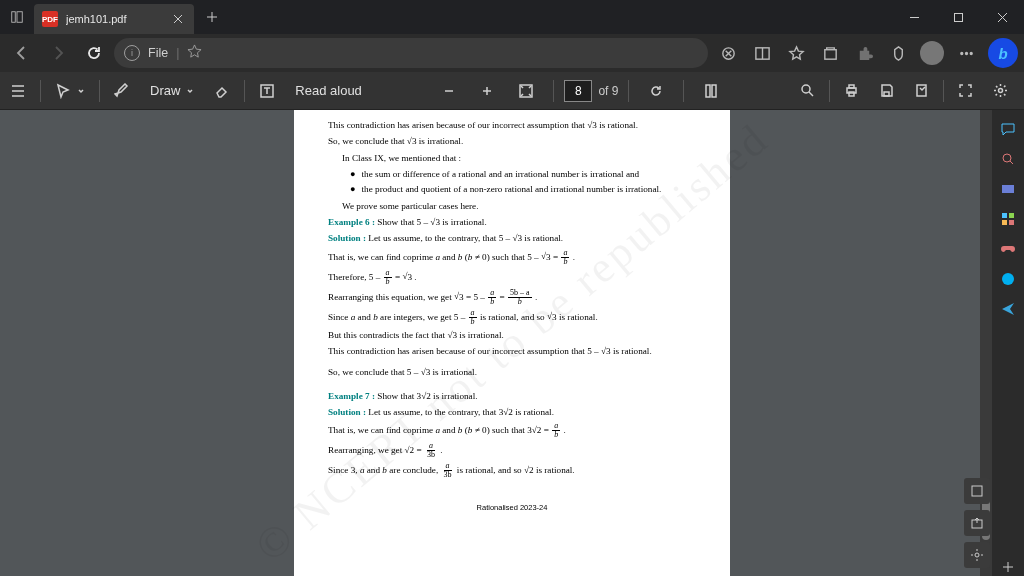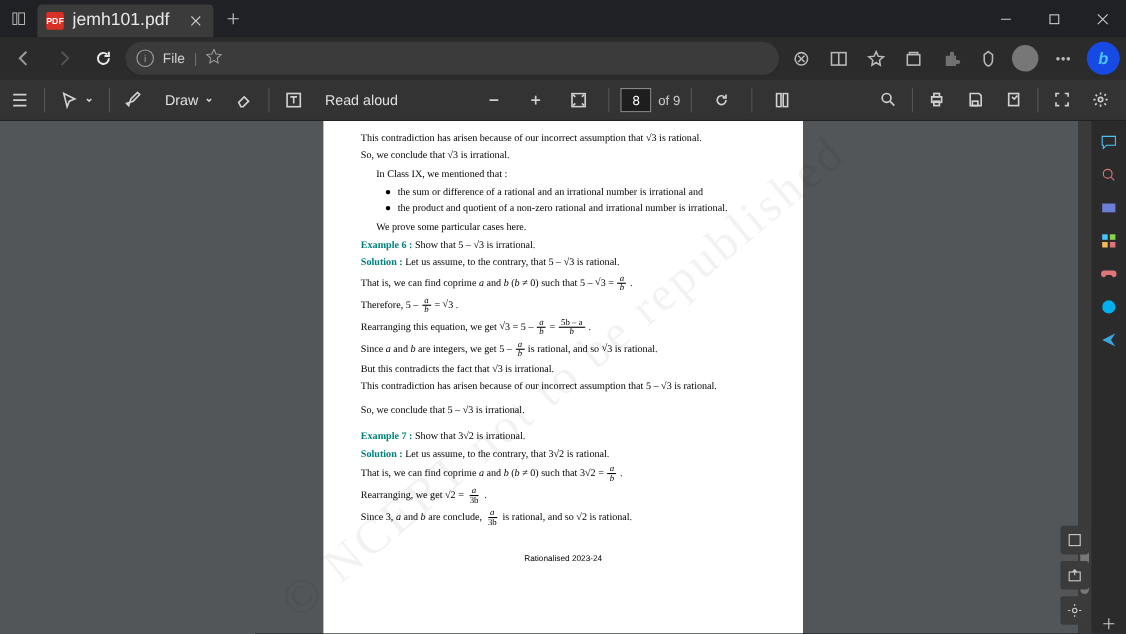--- a/index.html
+++ b/index.html
@@ -2,21 +2,21 @@
 <html><head>
 <meta charset="utf-8">
 <style>
   * { box-sizing: border-box; margin: 0; padding: 0; }
   html, body { width: 1024px; height: 576px; overflow: hidden; font-family: "Segoe UI", Arial, sans-serif; background: #1e1e1e; }
   .titlebar { display: flex; align-items: center; height: 34px; background: #202124; color: #cfcfcf; position: relative; }
   .tabctl { width: 34px; height: 34px; display: flex; align-items: center; justify-content: center; }
   .tabctl svg { width: 14px; height: 14px; stroke: #bbb; fill: none; }
   .tab { display: flex; align-items: center; height: 30px; background: #3b3b3b; border-radius: 4px 4px 0 0; margin-top: 4px; padding: 0 8px; gap: 8px; min-width: 160px; }
   .tab-icon { width: 16px; height: 16px; background: #d93025; border-radius: 2px; display: flex; align-items: center; justify-content: center; color: #fff; font-size: 8px; font-weight: bold; }
-  .tab-title { font-size: 16px; color: #e8e8e8; flex: 1; white-space: nowrap; overflow: hidden; text-overflow: ellipsis; }
+  .tab-title { font-size: 11px; color: #e8e8e8; flex: 1; white-space: nowrap; overflow: hidden; text-overflow: ellipsis; }
   .tab-close { width: 16px; height: 16px; display: flex; align-items: center; justify-content: center; }
   .tab-close svg { width: 10px; height: 10px; stroke: #ccc; }
   .newtab { width: 28px; height: 28px; display: flex; align-items: center; justify-content: center; margin-left: 4px; }
   .newtab svg { width: 12px; height: 12px; stroke: #ccc; }
   .wincontrols { position: absolute; right: 0; top: 0; display: flex; }
   .winbtn { width: 44px; height: 34px; display: flex; align-items: center; justify-content: center; }
   .winbtn svg { width: 11px; height: 11px; stroke: #ccc; fill: none; }
   .addrbar { display: flex; align-items: center; height: 38px; background: #2b2b2b; padding: 0 6px; gap: 4px; color: #cfcfcf; position: relative; }
   .navbtn { width: 32px; height: 32px; display: flex; align-items: center; justify-content: center; border-radius: 4px; }
   .navbtn svg { width: 16px; height: 16px; stroke: #9e9e9e; fill: none; stroke-width: 1.8; }

